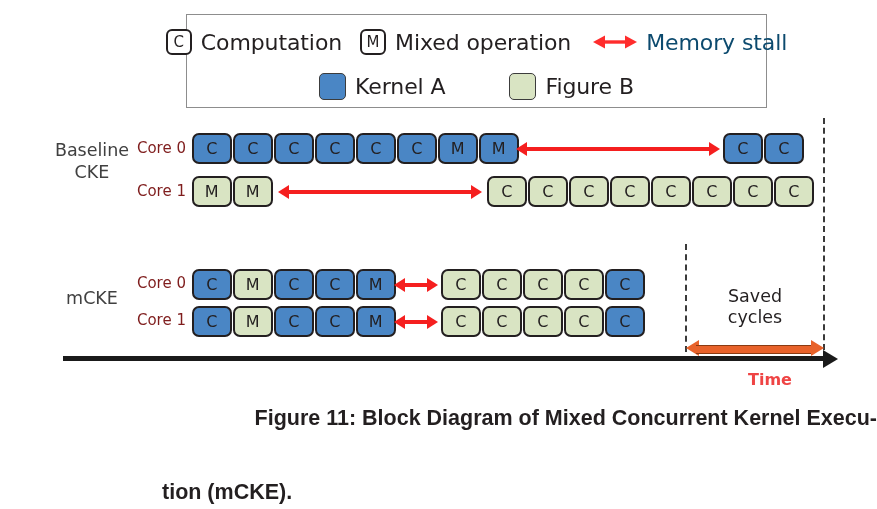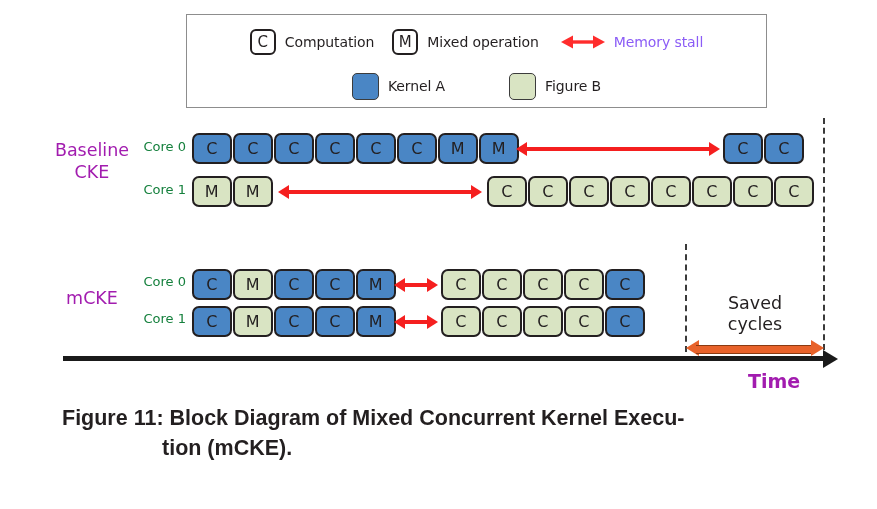--- a/index.html
+++ b/index.html
@@ -17,36 +17,36 @@
   }
   .legend-row{display:flex;align-items:center;justify-content:center;}
   .legend-row.r1{height:46px;padding-top:4px;}
   .legend-row.r2{height:42px;}
   .lg-item{display:flex;align-items:center;margin:0 9px;}
   .chip{
     width:26px;height:26px;border:2px solid #231f20;border-radius:6px;
     background:#fff;display:flex;align-items:center;justify-content:center;
     font-size:15px;line-height:1;color:#231f20;box-sizing:border-box;
   }
-  .lg-text{font-size:14px;margin-left:9px;white-space:nowrap;letter-spacing:-0.1px;}
+  .lg-text{font-size:22px;margin-left:9px;white-space:nowrap;letter-spacing:-0.1px;}
   .swatch{
     width:27px;height:27px;border:1.6px solid #3c3c3c;border-radius:5px;box-sizing:border-box;
   }
   .sw-a{background:#4a86c5;}
   .sw-b{background:#d9e4c3;}
-  .lg-text.red{color:#8b5cf6;}
+  .lg-text.red{color:#0c4a6e;}
   .dbl-arrow{position:relative;width:44px;height:18px;margin-left:4px;}
 
   
   .grp-label{
     position:absolute;font-size:17.5px;text-align:center;line-height:1.25;
-    color:#a21caf;white-space:nowrap;
+    color:#404040;white-space:nowrap;
   }
   .core-label{
-    position:absolute;font-size:13px;color:#15803d;white-space:nowrap;
+    position:absolute;font-size:15px;color:#7f1d1d;white-space:nowrap;
     text-align:right;
   }
   .track{position:absolute;height:31px;display:flex;align-items:center;}
   .cell{
     width:39.5px;height:31px;margin-right:1.5px;
     border:2px solid #231f20;border-radius:7px;box-sizing:border-box;
     display:flex;align-items:center;justify-content:center;
     font-size:16px;color:#231f20;
   }
   .cell.blue{background:#4a86c5;}
@@ -89,31 +89,31 @@
 
   
   .axis{position:absolute;height:6px;}
   .axis .line{position:absolute;left:0;right:13px;top:0;height:5px;background:#1a1a1a;}
   .axis .tip{
     position:absolute;right:0;top:50%;margin-top:-9px;width:0;height:0;
     border-top:9px solid transparent;border-bottom:9px solid transparent;
     border-left:15px solid #1a1a1a;
   }
   .time-label{
-    position:absolute;font-size:19px;font-weight:bold;color:#a21caf;
+    position:absolute;font-size:16px;font-weight:bold;color:#ef4444;
   }
 
   
   .caption{
     position:absolute;left:0;top:404px;width:877px;
     font-family:"Liberation Sans", sans-serif;
     font-weight:bold;font-size:21.5px;line-height:1.38;color:#231f20;
   }
-  .cap-l1{padding-left:62px;}
-  .cap-l2{padding-left:162px;}
+  .cap-l1{padding-left:90px;text-align:right;}
+  .cap-l2{padding-left:162px;margin-top:44px;}
 </style>
 </head>
 <body>
 
 <div class="stage">
 
   <div class="legend">
 
     <div class="legend-row r1">
 
@@ -243,21 +243,21 @@
     <div class="cell green">C</div>
     <div class="cell green">C</div>
     <div class="cell green">C</div>
     <div class="cell green">C</div>
     <div class="cell blue">C</div>
   </div>
 
   <div class="vdash" style="left:823px;top:118px;height:232px;"></div>
   <div class="vdash" style="left:685px;top:244px;height:108px;"></div>
 
-  <div class="saved-label" style="left:690px;top:293px;width:130px;">
+  <div class="saved-label" style="left:690px;top:286px;width:130px;">
     <div>Saved</div>
     <div>cycles</div>
   </div>
   <div class="saved-arrow" style="left:686px;top:340px;width:138px;">
     <div class="head l"></div>
     <div class="bar"></div>
     <div class="head r"></div>
   </div>
 
   <div class="axis" style="left:63px;top:356px;width:775px;">

